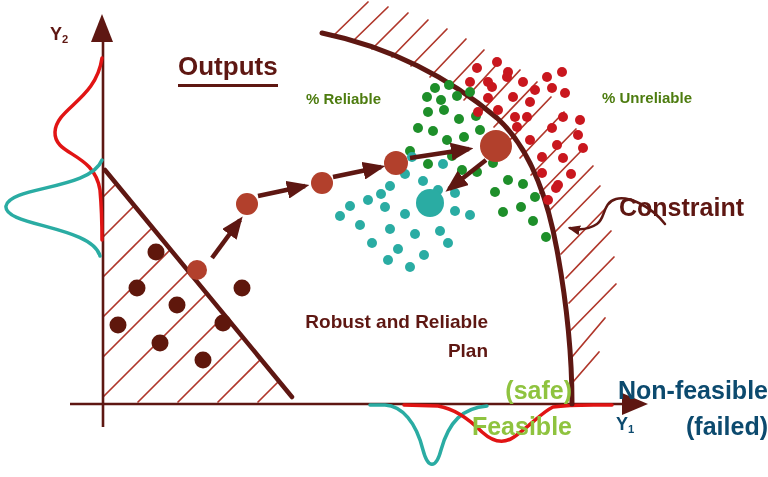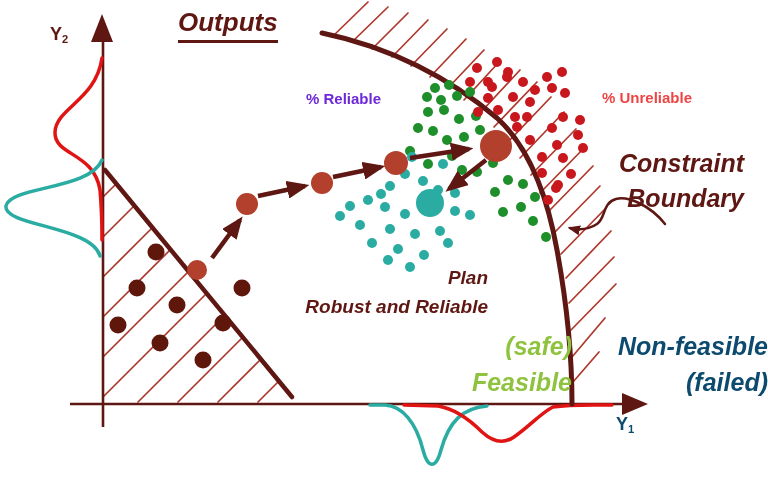--- a/index.html
+++ b/index.html
@@ -1,20 +1,20 @@
 <!DOCTYPE html>
 <html><head>
 <meta charset="utf-8">
 <style>
   html,body{margin:0;padding:0;background:#fff;}
   #stage{position:relative;width:768px;height:477px;background:#fff;overflow:hidden;
          font-family:"Liberation Sans",sans-serif;}
   #diagram-svg{position:absolute;left:0;top:0;}
   .lbl{position:absolute;font-weight:bold;white-space:nowrap;line-height:1.15;}
-  .italic{font-style:italic;}
+  .italic{margin-top:44px;}
   .center{text-align:right;white-space:normal;}
   .sub{font-size:0.62em;vertical-align:-0.3em;font-style:normal;}
   .lbl-y{font-size:18px;}
   .lbl-outputs{font-size:26px;left:178px;top:8px;padding-bottom:2px;border-bottom:3px solid;}
   .lbl-reliable{font-size:15px;left:306px;top:90px;}
   .lbl-unreliable{font-size:15px;left:602px;top:89px;}
   .lbl-cboundary{font-size:25px;left:588px;top:146px;width:156px;line-height:1.38;}
   .lbl-robust{font-size:19px;left:288px;top:264px;width:200px;line-height:1.5;}
   .lbl-feasible{font-size:25px;left:428px;top:328px;width:144px;line-height:1.45;}
   .lbl-nonfeasible{font-size:25px;left:592px;top:328px;width:176px;line-height:1.45;}
@@ -196,32 +196,31 @@
         <line x1="333" y1="177" x2="381" y2="167" stroke="#5E1712" stroke-width="4.5" marker-end="url(#ah)"></line>
         <line x1="410" y1="158" x2="469" y2="149" stroke="#5E1712" stroke-width="4.5" marker-end="url(#ah)"></line>
         <line x1="486" y1="160" x2="449" y2="189" stroke="#5E1712" stroke-width="4.5" marker-end="url(#ah)"></line>
       </g>
   </svg>
 
   <div class="lbl pos-y2 lbl-y" style="color: rgb(94, 23, 18);"><span>Y</span><span class="sub">2</span></div>
 
   <div class="lbl italic lbl-outputs" style="color: rgb(94, 23, 18);"><span>Outputs</span></div>
 
-  <div class="lbl lbl-reliable" style="color: #6d28d9; text-align: right;">% Reliable</div>
-
-  <div class="lbl lbl-unreliable" style="color: #ef4444;">% Unreliable</div>
+  <div class="lbl lbl-reliable" style="color: #4d7c0f; text-align: right;">% Reliable</div>
+
+  <div class="lbl lbl-unreliable" style="color: #4d7c0f;">% Unreliable</div>
 
   <div class="lbl italic center lbl-cboundary" style="color: rgb(94, 23, 18);">
     <div>Constraint</div>
-    <div>Boundary</div>
   </div>
 
   <div class="lbl italic center lbl-robust" style="color: rgb(94, 23, 18);">
+    <div>Robust and Reliable</div>
     <div>Plan</div>
-    <div>Robust and Reliable</div>
   </div>
 
   <div class="lbl italic center lbl-feasible" style="color: rgb(143, 195, 63);">
     <div>(safe)</div>
     <div>Feasible</div>
   </div>
 
   <div class="lbl italic center lbl-nonfeasible" style="color: #0c4a6e;">
     <div>Non-feasible</div>
     <div>(failed)</div>

